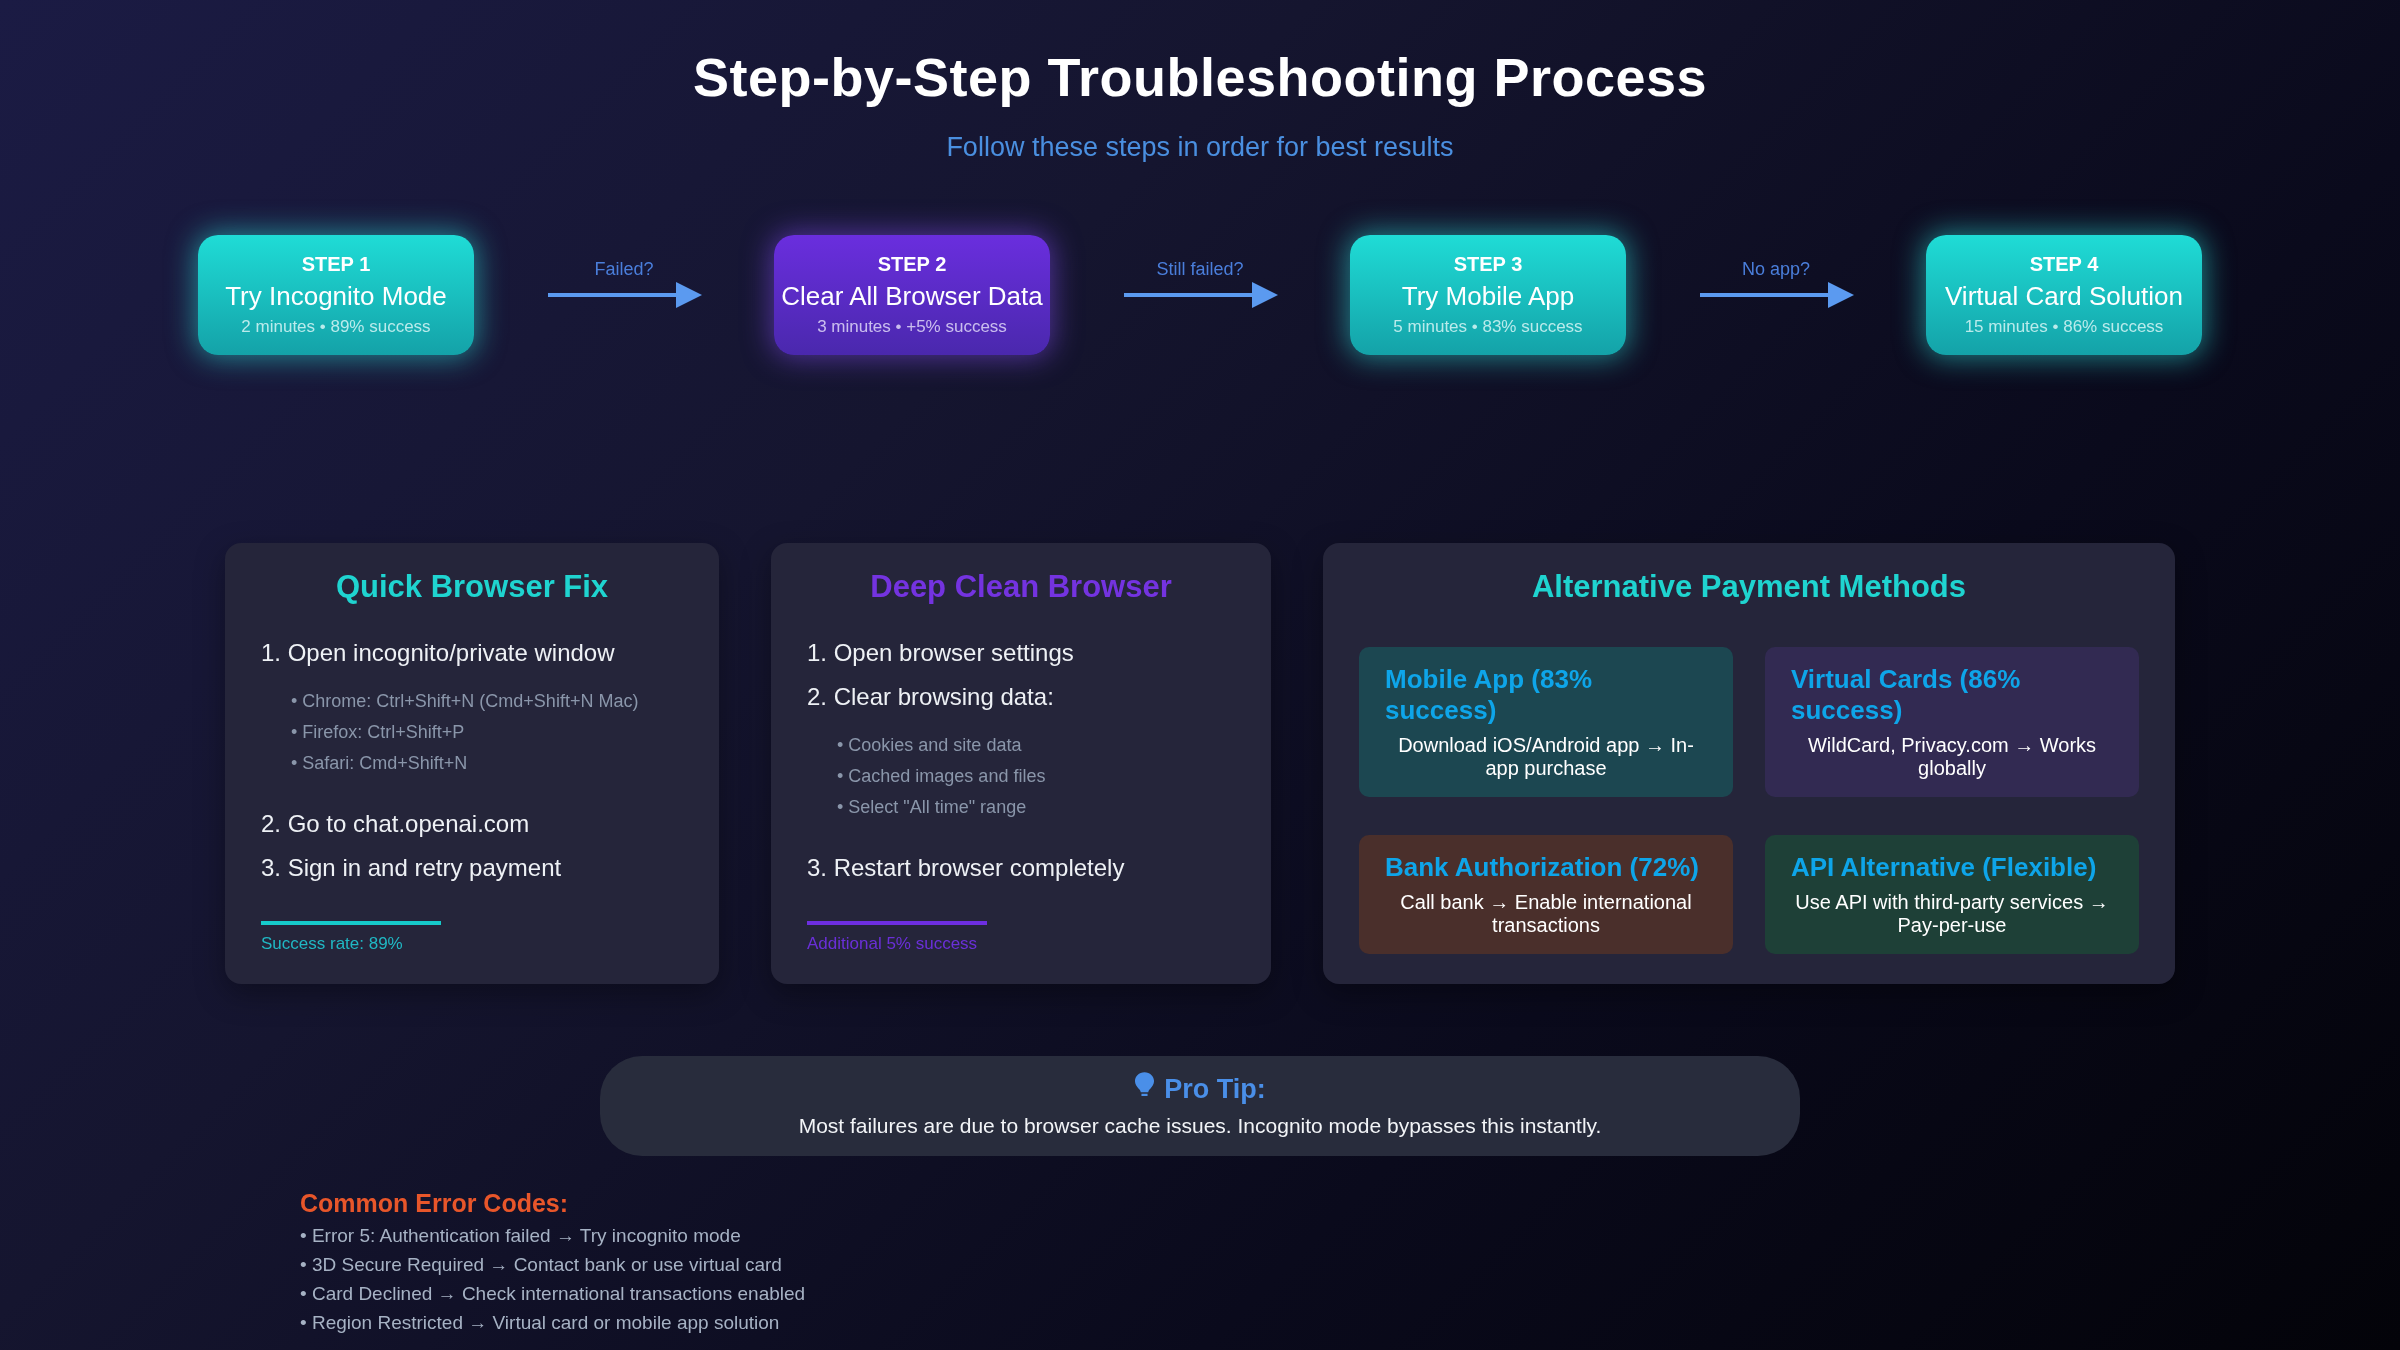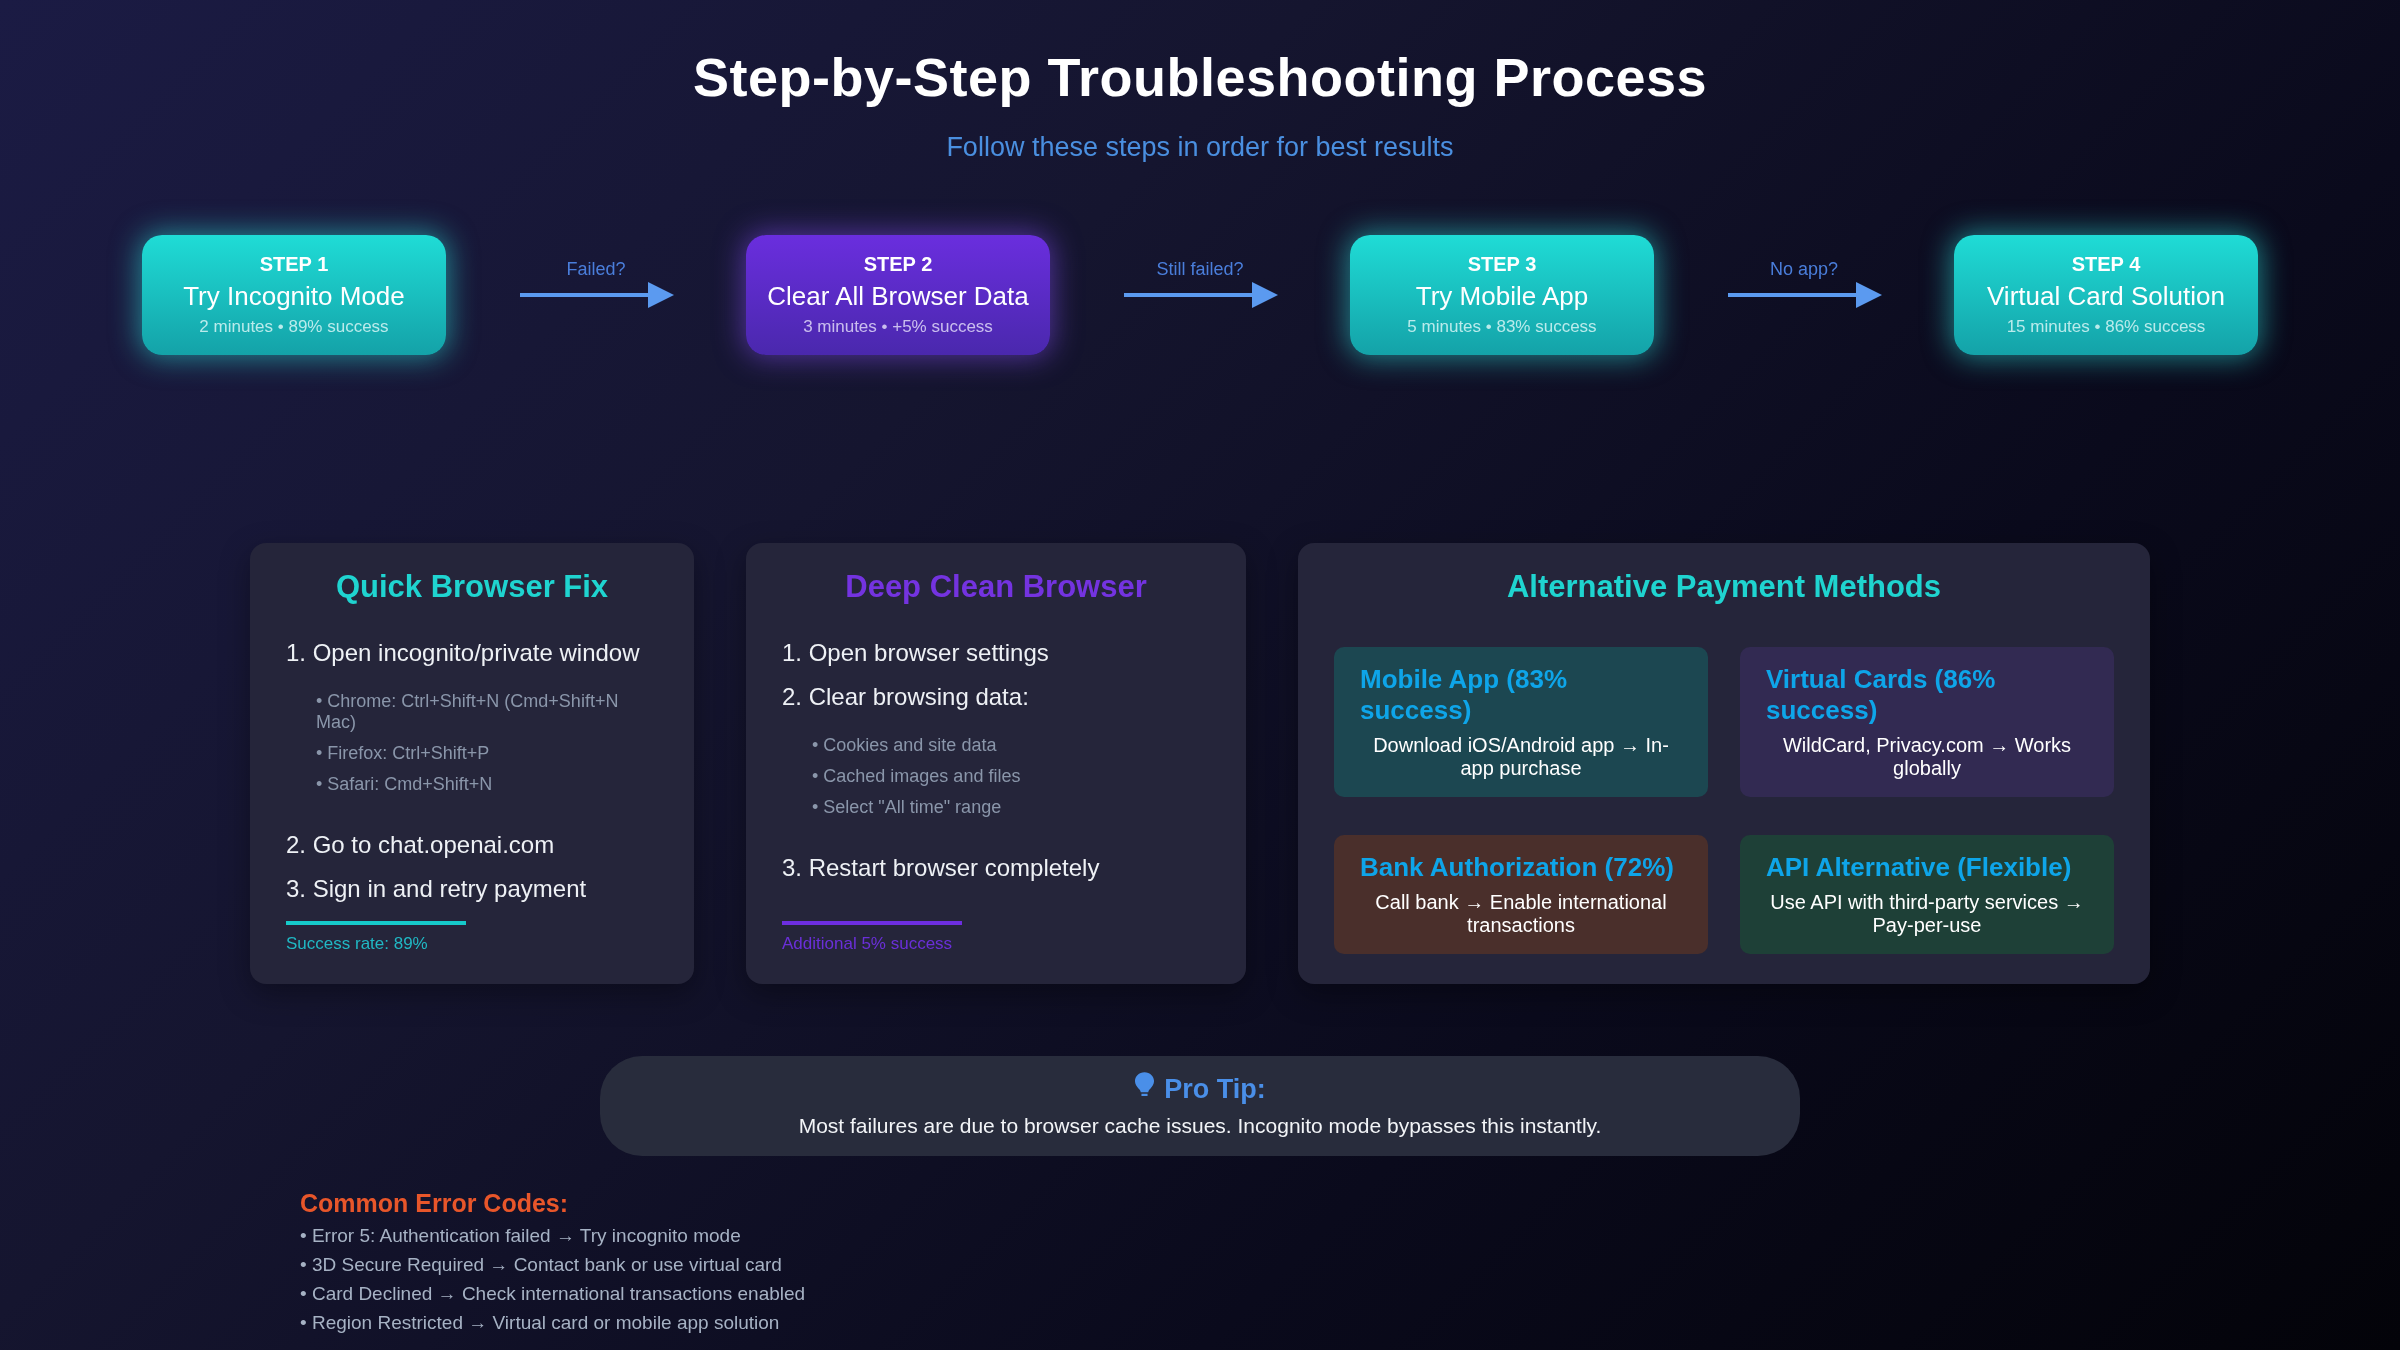--- a/index.html
+++ b/index.html
@@ -27,21 +27,21 @@
   }
 
   
   .flow-row {
     margin-top: 72px;
     display: flex;
     justify-content: center;
     align-items: center;
   }
   .step-box {
-    width: 304px;
+    width: 276px;
     height: 120px;
     border-radius: 20px;
     display: flex;
     flex-direction: column;
     justify-content: center;
     align-items: center;
     text-align: center;
     gap: 5px;
   }
   .step-box.teal {
@@ -98,21 +98,21 @@
   }
   .card {
     background: #25253a;
     border-radius: 16px;
     padding: 26px 36px 30px 36px;
     min-height: 298px;
     display: flex;
     flex-direction: column;
     box-shadow: 0 10px 30px rgba(0, 0, 0, 0.35);
   }
-  .card-quick { width: 444px; }
+  .card-quick { width: 494px; }
   .card-deep  { width: 500px; }
   .card-alt   { width: 852px; }
   .card-title {
     text-align: center;
     font-size: 31px;
     font-weight: bold;
     margin-bottom: 26px;
   }
   .teal-text   { color: #1fd4d0; }
   .purple-text { color: #7433e0; }

